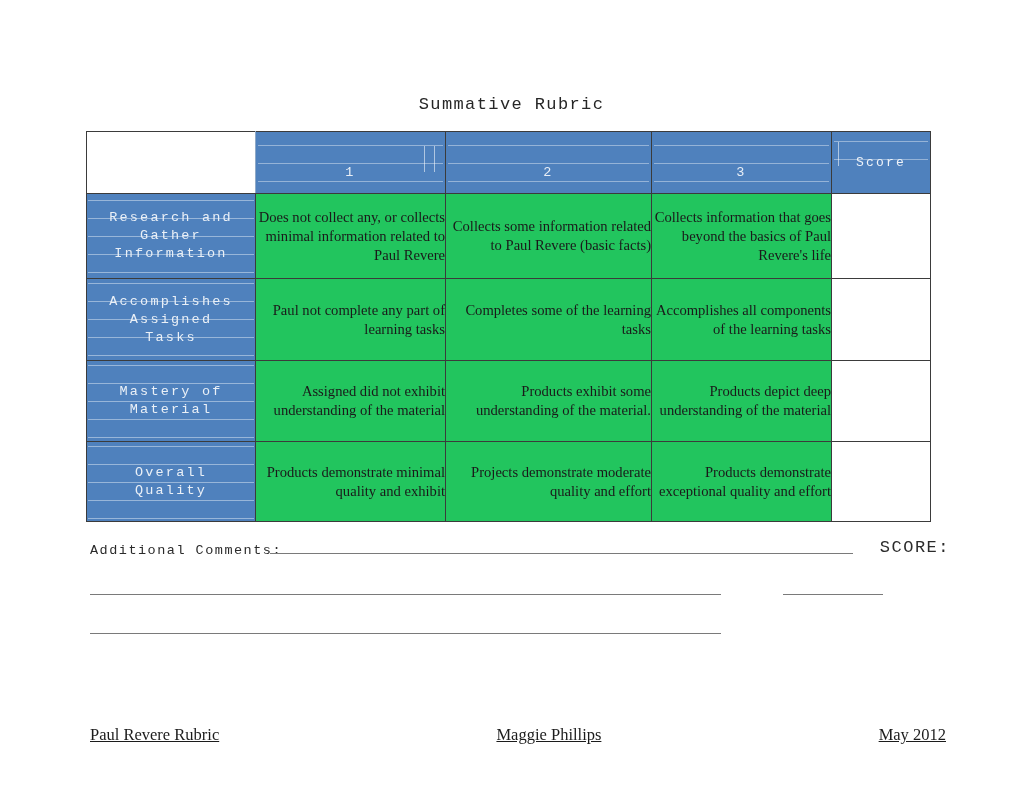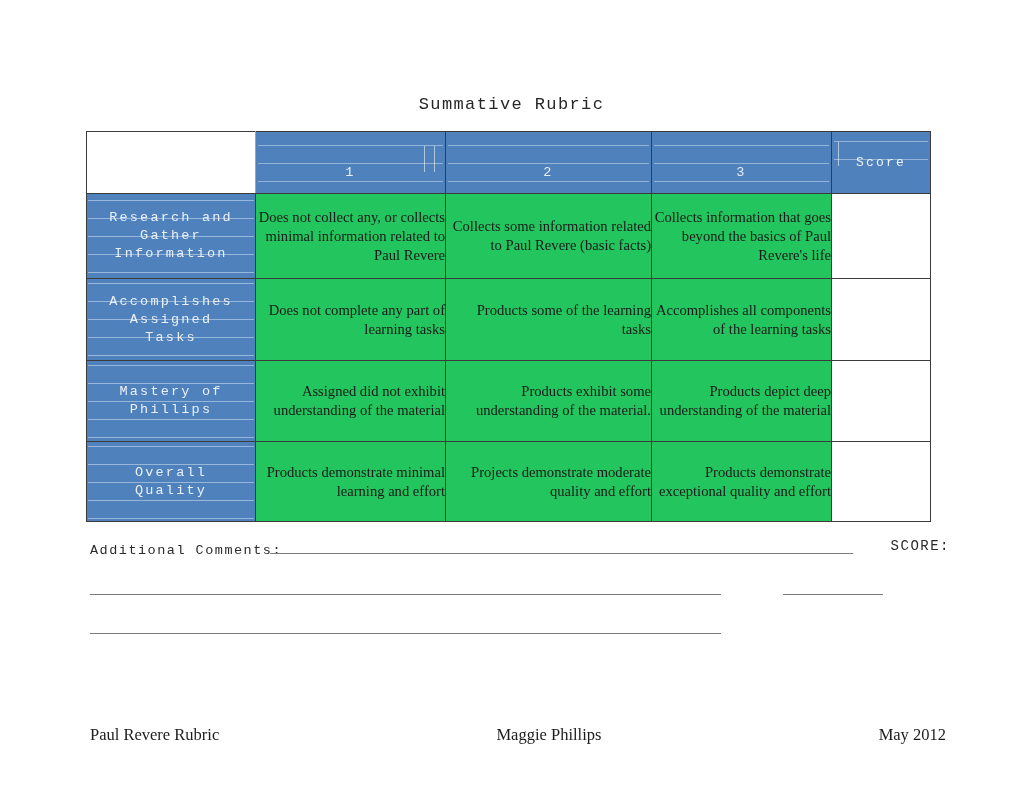--- a/index.html
+++ b/index.html
@@ -177,21 +177,21 @@
   }
   .comments-line1 {
     position: absolute;
     left: 0; top: 5px;
     white-space: nowrap;
   }
   .score-label {
     position: absolute;
     right: 0; top: 0;
     font-family: "Liberation Mono", "DejaVu Sans Mono", monospace;
-    font-size: 14px;
+    font-size: 17px;
     letter-spacing: 1.5px;
     color: #2b2b2b;
     white-space: nowrap;
   }
   .blank-line {
     position: absolute;
     border-bottom: 1px solid #7a7a7a;
     height: 0;
   }
   .bl-1 { left: 180px;  top: 15px;  width: 583px; }
@@ -204,20 +204,21 @@
     position: absolute;
     left: 90px;
     top: 725px;
     width: 856px;
     display: flex;
     justify-content: space-between;
     align-items: baseline;
     font-family: "Liberation Serif", "DejaVu Serif", serif;
     font-size: 16.5px;
     color: #1c1c1c;
+    text-decoration: underline;
   }
   .footer-center { flex: 0 0 auto; }
 </style>
 </head>
 <body>
 
 <div class="page">
 
   <div class="doc-subtitle">Summative Rubric</div>
 
@@ -289,55 +290,55 @@
         <td class="row-label">
           <span class="rules">
             <i style="top:4px"></i>
               <i style="top:22px"></i>
               <i style="top:40px"></i>
               <i style="top:58px"></i>
               <i style="top:76px"></i>
           </span>
           <span class="row-label-text">Accomplishes Assigned Tasks</span>
         </td>
-        <td class="body-cell">Does not complete any part of learning tasks</td>
-        <td class="body-cell">Products some of the learning tasks</td>
+        <td class="body-cell">Paul not complete any part of learning tasks</td>
+        <td class="body-cell">Completes some of the learning tasks</td>
         <td class="body-cell">Accomplishes all components of the learning tasks</td>
         <td class="score-cell"></td>
       </tr>
 
       <tr class="r3">
         <td class="row-label">
           <span class="rules">
             <i style="top:4px"></i>
               <i style="top:22px"></i>
               <i style="top:40px"></i>
               <i style="top:58px"></i>
               <i style="top:76px"></i>
           </span>
-          <span class="row-label-text">Mastery of Phillips</span>
+          <span class="row-label-text">Mastery of Material</span>
         </td>
         <td class="body-cell">Assigned did not exhibit understanding of the material</td>
         <td class="body-cell">Products exhibit some understanding of the material.</td>
         <td class="body-cell">Products depict deep understanding of the material</td>
         <td class="score-cell"></td>
       </tr>
 
       <tr class="r4">
         <td class="row-label">
           <span class="rules">
             <i style="top:4px"></i>
               <i style="top:22px"></i>
               <i style="top:40px"></i>
               <i style="top:58px"></i>
               <i style="top:76px"></i>
           </span>
           <span class="row-label-text">Overall Quality</span>
         </td>
-        <td class="body-cell">Products demonstrate minimal learning and effort</td>
+        <td class="body-cell">Products demonstrate minimal quality and exhibit</td>
         <td class="body-cell">Projects demonstrate moderate quality and effort</td>
         <td class="body-cell">Products demonstrate exceptional quality and effort</td>
         <td class="score-cell"></td>
       </tr>
     </tbody>
   </table>
 
   <div class="comments">
     <span class="comments-line1">Additional Comments:</span>
     <span class="score-label">SCORE:</span>

